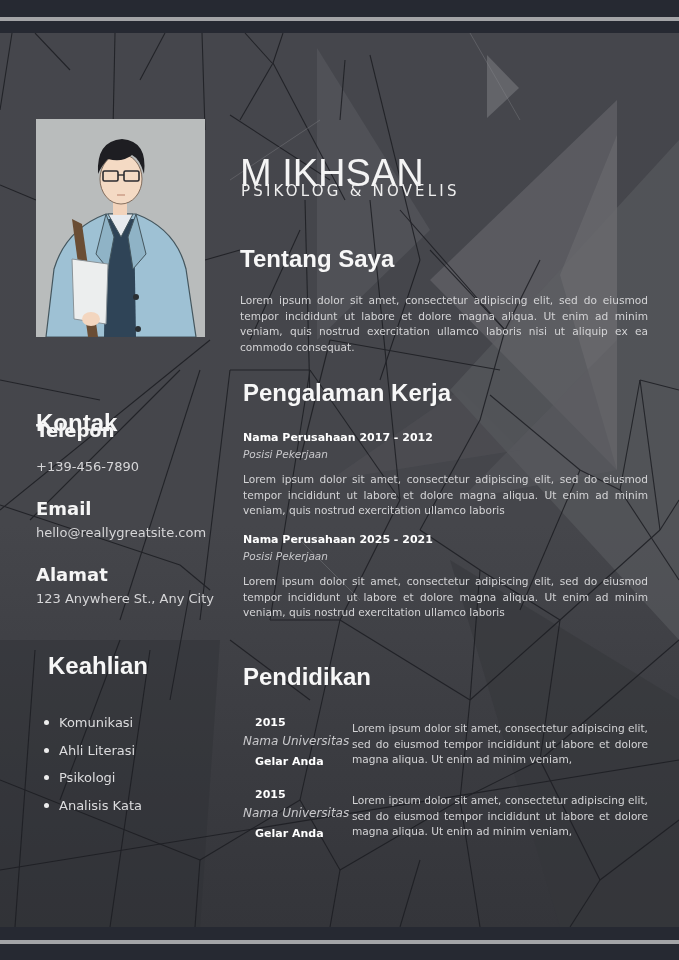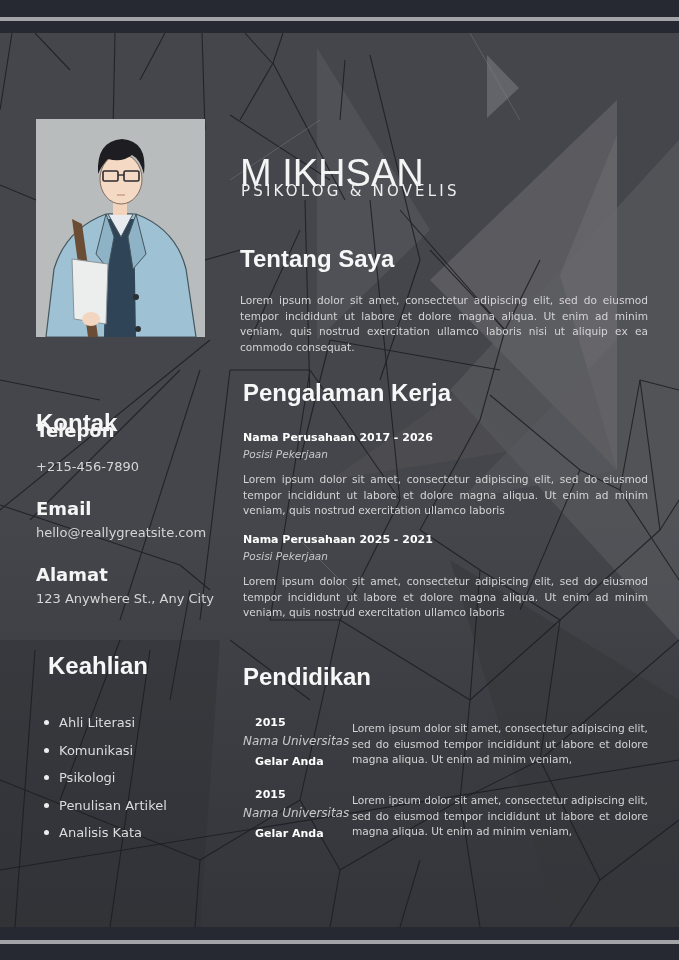--- a/index.html
+++ b/index.html
@@ -220,42 +220,41 @@
 </div>
 
 <div class="name">M IKHSAN</div>
 <div class="role">PSIKOLOG &amp; NOVELIS</div>
 
 <div class="h2" style="left:240px; top:245px;">Tentang Saya</div>
 <div class="para" style="left:240px; top:293px; width:408px;">Lorem ipsum dolor sit amet, consectetur adipiscing elit, sed do eiusmod tempor incididunt ut labore et dolore magna aliqua. Ut enim ad minim veniam, quis nostrud exercitation ullamco laboris nisi ut aliquip ex ea commodo consequat.</div>
 
 <div class="h2" style="left:36px; top:379px;margin-top:30px;">Kontak</div>
 <div class="contact-label" style="top:420px;">Telepon</div>
-<div class="contact-value" style="top:459px;">+215-456-7890</div>
+<div class="contact-value" style="top:459px;">+139-456-7890</div>
 <div class="contact-label" style="top:498px;">Email</div>
 <div class="contact-value" style="top:525px;">hello@reallygreatsite.com</div>
 <div class="contact-label" style="top:564px;">Alamat</div>
 <div class="contact-value" style="top:591px;">123 Anywhere St., Any City</div>
 
 <div class="h2" style="left:243px; top:379px;">Pengalaman Kerja</div>
 
-<div class="job-title" style="left:243px; top:431px;">Nama Perusahaan 2017 - 2026</div>
+<div class="job-title" style="left:243px; top:431px;">Nama Perusahaan 2017 - 2012</div>
 <div class="job-pos" style="left:243px; top:448px;">Posisi Pekerjaan</div>
 <div class="para" style="left:243px; top:472px; width:405px;">Lorem ipsum dolor sit amet, consectetur adipiscing elit, sed do eiusmod tempor incididunt ut labore et dolore magna aliqua. Ut enim ad minim veniam, quis nostrud exercitation ullamco laboris</div>
 
 <div class="job-title" style="left:243px; top:533px;">Nama Perusahaan 2025 - 2021</div>
 <div class="job-pos" style="left:243px; top:550px;">Posisi Pekerjaan</div>
 <div class="para" style="left:243px; top:574px; width:405px;">Lorem ipsum dolor sit amet, consectetur adipiscing elit, sed do eiusmod tempor incididunt ut labore et dolore magna aliqua. Ut enim ad minim veniam, quis nostrud exercitation ullamco laboris</div>
 
 <div class="h2" style="left:36px; top:652px;margin-left:12px;">Keahlian</div>
 <ul class="skills">
+  <li><span class="dot"></span><span>Komunikasi</span></li>
   <li><span class="dot"></span><span>Ahli Literasi</span></li>
-  <li><span class="dot"></span><span>Komunikasi</span></li>
   <li><span class="dot"></span><span>Psikologi</span></li>
-  <li><span class="dot"></span><span>Penulisan Artikel</span></li>
   <li><span class="dot"></span><span>Analisis Kata</span></li>
 </ul>
 
 <div class="h2" style="left:243px; top:663px;">Pendidikan</div>
 
 <div class="edu-year" style="top:716px;">2015</div>
 <div class="edu-uni" style="top:734px;">Nama Universitas</div>
 <div class="edu-degree" style="top:755px;">Gelar Anda</div>
 <div class="para" style="left:352px; top:721px; width:296px;">Lorem ipsum dolor sit amet, consectetur adipiscing elit, sed do eiusmod tempor incididunt ut labore et dolore magna aliqua. Ut enim ad minim veniam,</div>
 

